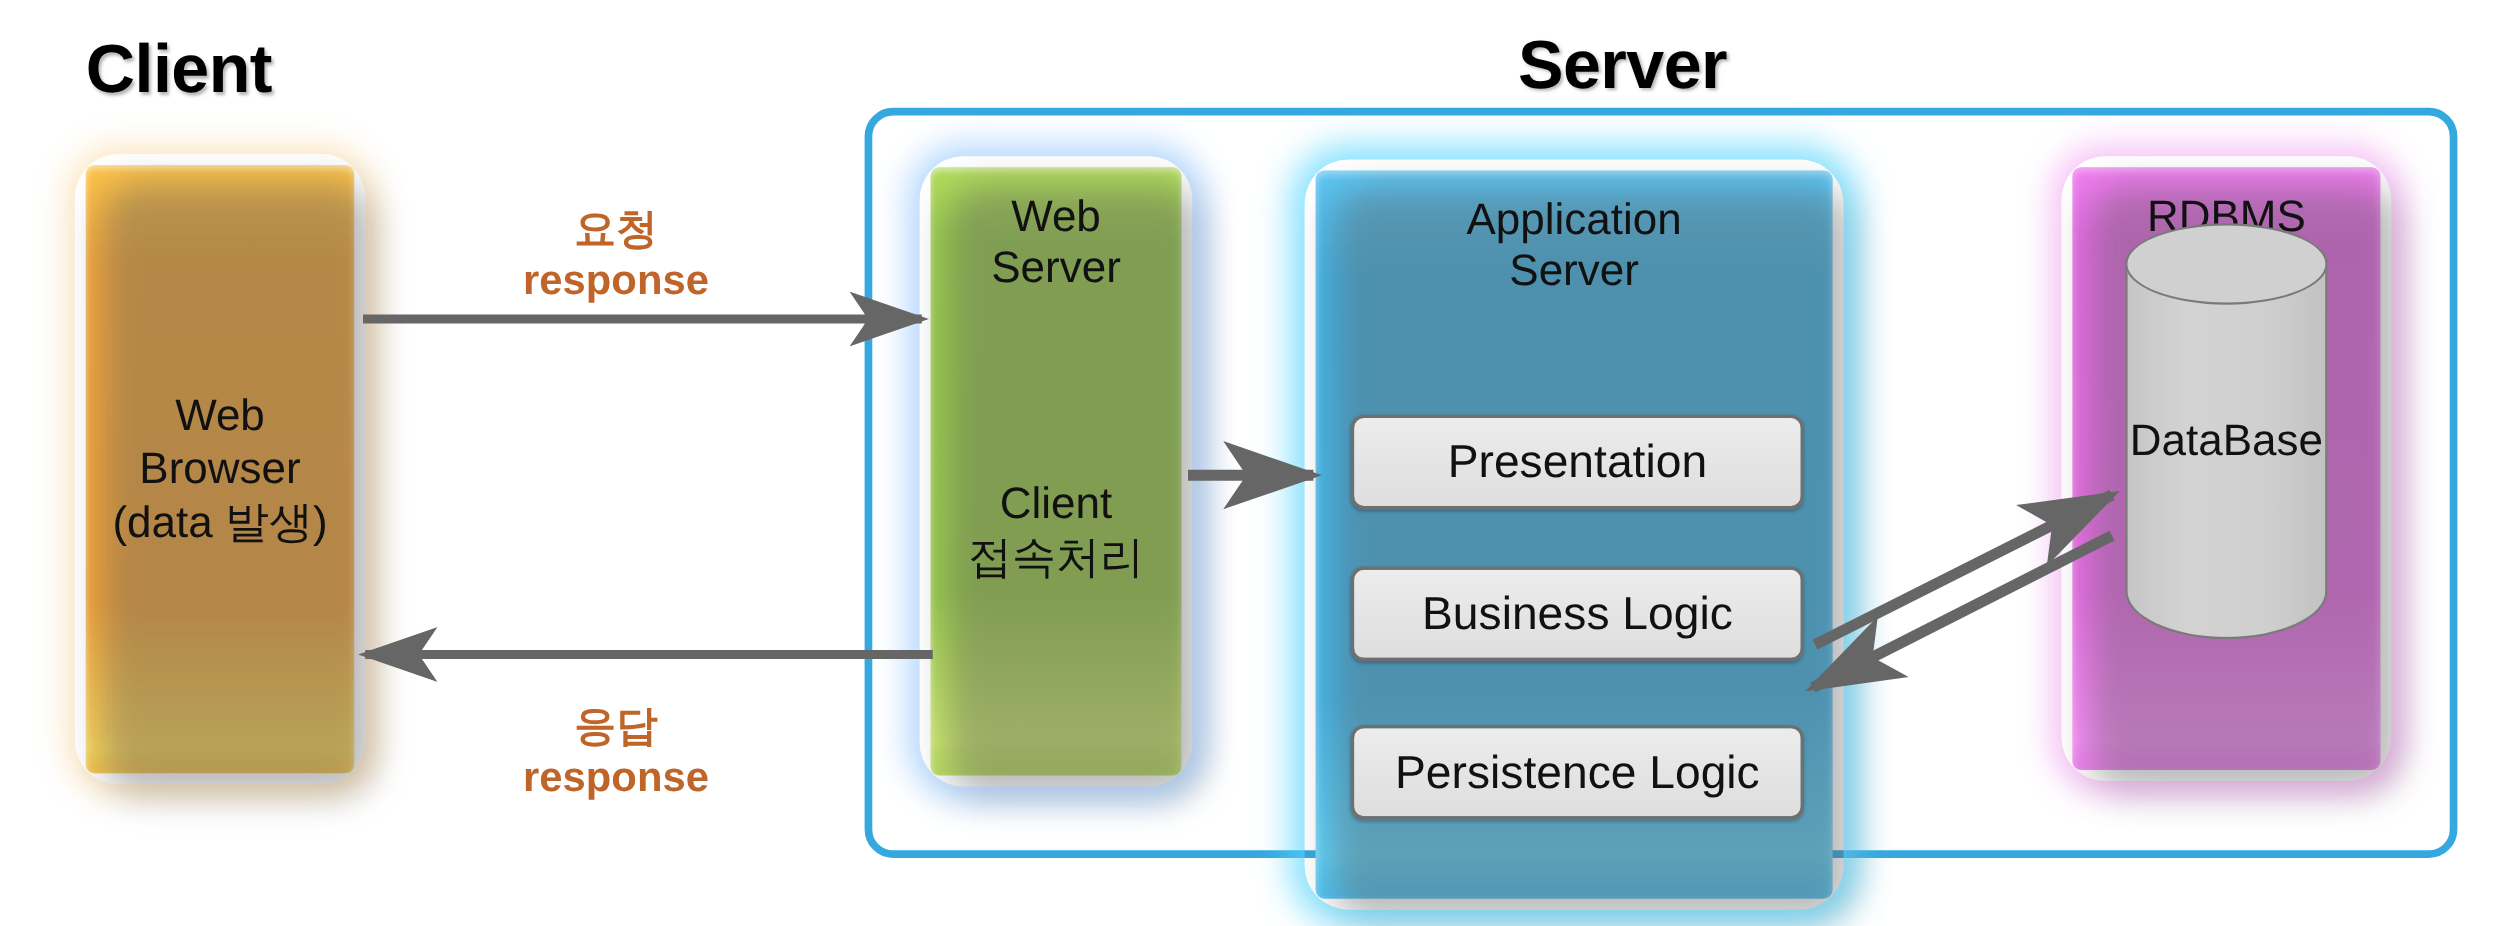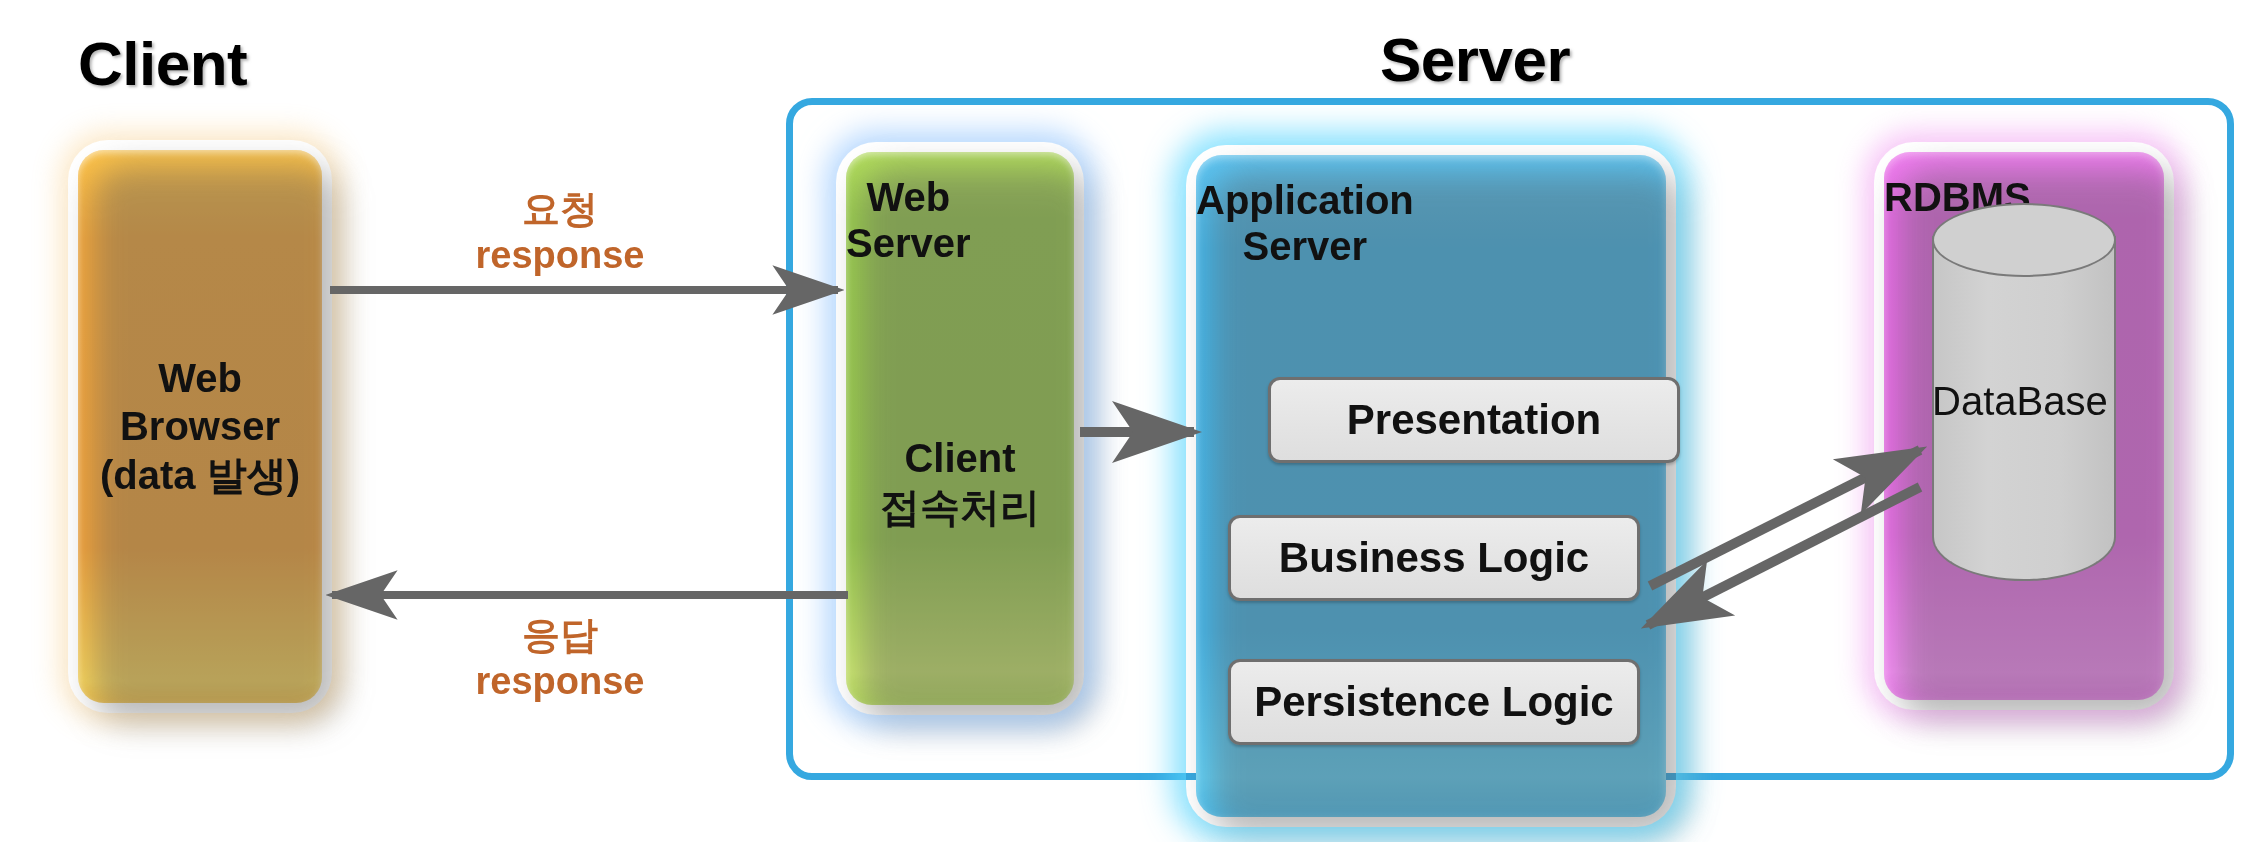--- a/index.html
+++ b/index.html
@@ -21,24 +21,23 @@
 
   
   #server-frame{
     position:absolute;left:786px;top:98px;width:1448px;height:682px;
     border:7px solid #35a8e0;border-radius:26px;background:transparent;
     box-sizing:border-box;z-index:5;
   }
 
   
   .node{
-    position:absolute;border-radius:26px;box-sizing:border-box;z-index:10;
-    display:flex;flex-direction:column;align-items:flex-start;
+    position:absolute;border-radius:8px;box-sizing:border-box;z-index:10;
+    display:flex;flex-direction:column;align-items:center;
     color:#111;
-    font-weight:bold;
   }
   .node .glow{
     position:absolute;left:-10px;top:-10px;right:-10px;bottom:-10px;
     border-radius:40px;z-index:-2;
   }
   .node .shadow{
     position:absolute;left:14px;top:16px;right:-18px;bottom:-20px;
     border-radius:36px;background:rgba(90,90,90,.42);
     filter:blur(16px);z-index:-3;
   }
@@ -97,53 +96,53 @@
 
   
   .tier{
     position:absolute;left:32px;width:406px;height:80px;
     background:linear-gradient(180deg,#ececec 0%,#e4e4e4 55%,#dedede 100%);
     border:3px solid #6f6f6f;border-radius:12px;
     display:flex;align-items:center;justify-content:center;
     font-size:42px;color:#111;z-index:12;
     box-shadow:0 2px 3px rgba(0,0,0,.22);
   }
-  #tier-0{top:222px;margin-left:40px;}
+  #tier-0{top:222px;}
   #tier-1{top:342px;margin-top:18px;}
   #tier-2{top:484px;margin-top:20px;}
 
   
   #db-cylinder{position:absolute;left:1932px;top:203px;width:184px;height:400px;z-index:12;}
   #db-body{
     position:absolute;left:0;top:33px;width:184px;height:345px;
     background:linear-gradient(90deg,#c6c6c6 0%,#d3d3d3 30%,#cfcfcf 70%,#c2c2c2 100%);
     border:2px solid #7a7a7a;border-top:none;
     border-radius:0 0 92px 92px / 0 0 44px 44px;
     box-sizing:border-box;
   }
   #db-top{
     position:absolute;left:0;top:0px;width:184px;height:74px;
     background:#d0d0d0;border:2px solid #7a7a7a;border-radius:50%;
     box-sizing:border-box;
   }
   #db-label{
-    position:absolute;left:0;right:0;top:176px;
+    position:absolute;left:0;right:0;top:176px;text-align:center;
     font-size:40px;color:#111;z-index:14;
   }
 
   
   #arrow-layer{position:absolute;left:0;top:0;width:2268px;height:842px;z-index:20;pointer-events:none;}
 
   
   .flow-label{
     position:absolute;text-align:center;color:#c0652a;font-weight:bold;
     font-size:38px;line-height:1.22;white-space:pre-line;z-index:30;
   }
   #label-request{left:430px;top:186px;width:260px;}
-  #label-response{left:430px;top:612px;width:260px;}
+  #label-response{left:430px;top:638px;width:260px;}
 </style>
 </head>
 <body>
 
 <div id="stage">
 
   <div id="server-frame"></div>
 
   <div class="section-title" id="client-title">Client</div>
   <div class="section-title" id="server-title">Server</div>

